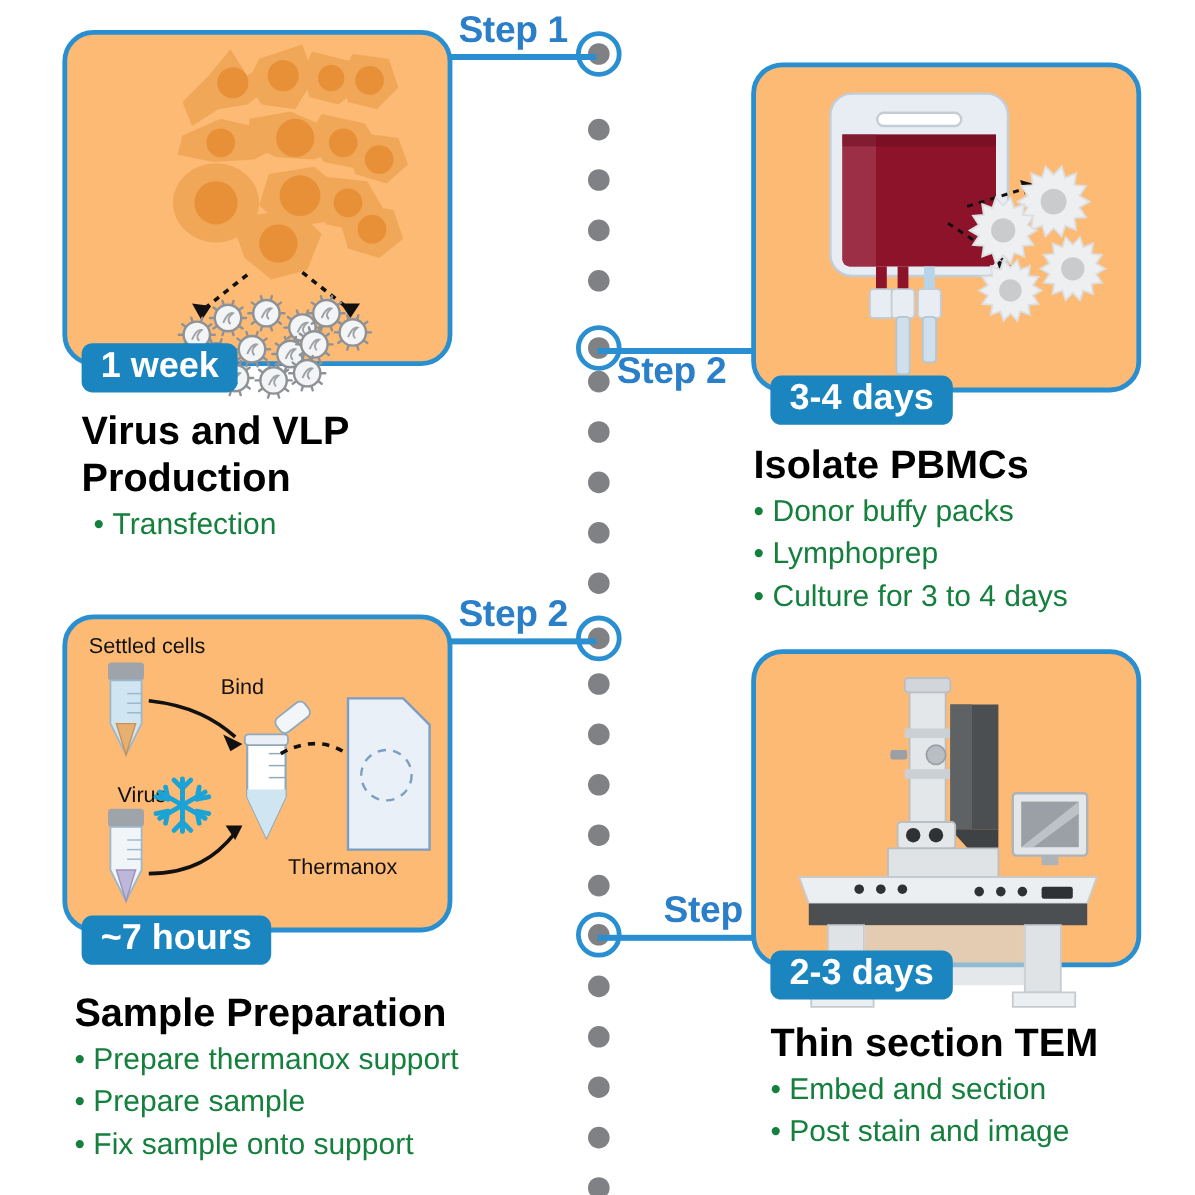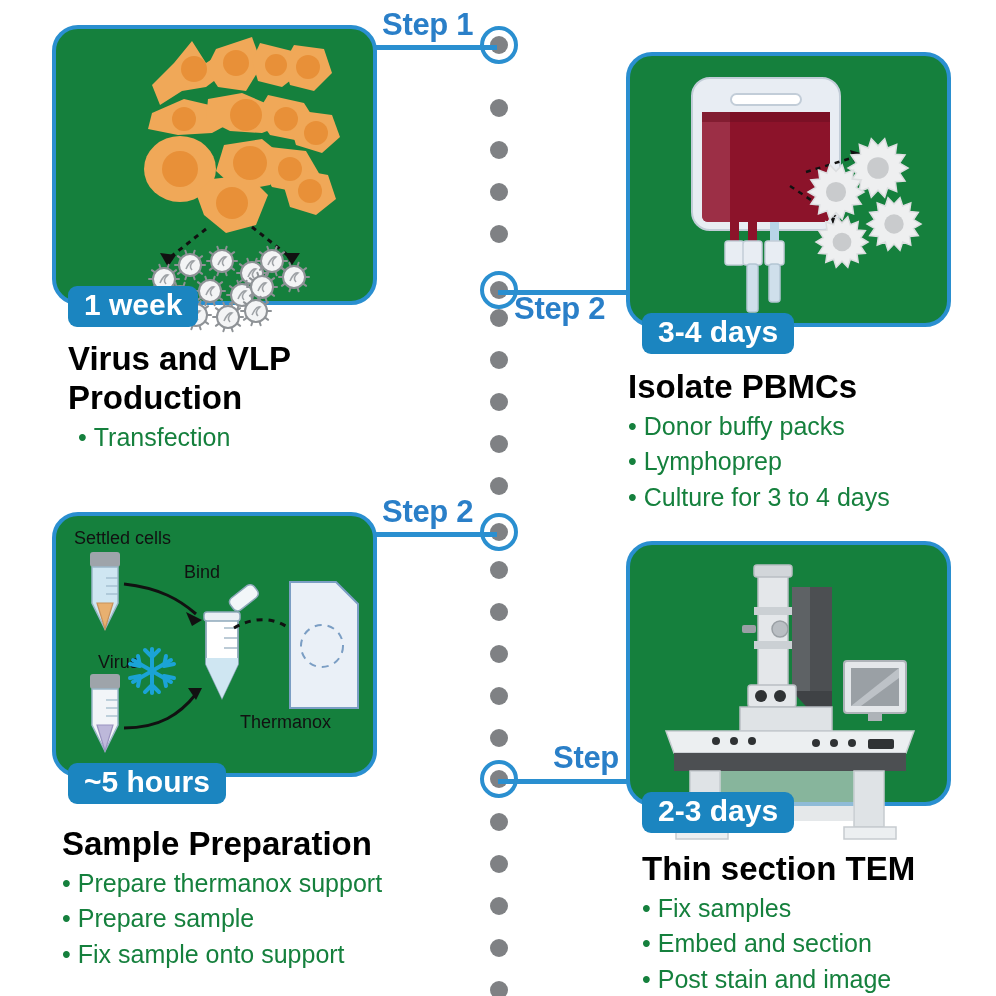--- a/index.html
+++ b/index.html
@@ -23,21 +23,21 @@
            background:#7f8184;}
 
   .connector{position:absolute;background:#2a8fd0;height:5px;}
 
   
   .step-label{position:absolute;color:#2a7fc8;font-weight:bold;font-size:31px;
               letter-spacing:-0.3px;white-space:nowrap;}
 
   
   .panel{position:absolute;border:4px solid #2a8fd0;border-radius:26px;
-         background:#15803d;box-sizing:border-box;}
+         background:#fdba74;box-sizing:border-box;}
   .badge{position:absolute;background:#1b85c0;color:#fff;font-weight:bold;
          font-size:30px;border-radius:9px;padding:3px 16px 6px 16px;
          white-space:nowrap;line-height:1.08;}
 
   
   .caption{position:absolute;}
   .cap-title{font-size:33px;font-weight:bold;color:#000;line-height:1.18;
              margin:0 0 2px 0;}
   .cap-list{list-style:none;margin:0;padding:0;}
   .cap-list li{font-size:25px;color:#15803d;line-height:1.42;white-space:nowrap;}
@@ -450,21 +450,21 @@
         <path d="M178 112 C 206 96 232 104 248 128"></path>
       </g>
       <path d="M252 136 L240 124 L254 122 Z" fill="#111"></path>
 
       <g>
         <path d="M234 66 h46 l22 22 v104 h-68 z" fill="#eaf0f7" stroke="#7b9ec4" stroke-width="2"></path>
         <circle cx="266" cy="130" r="21" fill="none" stroke="#7b9ec4" stroke-width="2" stroke-dasharray="7,6"></circle>
       </g>
     </svg>
   </div>
-  <div class="badge" style="left:68px;top:763px;">~5 hours</div>
+  <div class="badge" style="left:68px;top:763px;">~7 hours</div>
   <div class="caption" style="left:62px;top:825px;width:430px;">
     <div class="cap-title">Sample Preparation</div>
     <ul class="cap-list">
       <li>Prepare thermanox support</li>
       <li>Prepare sample</li>
       <li>Fix sample onto support</li>
     </ul>
   </div>
 
   <div class="panel" style="left:626px;top:541px;width:325px;height:265px;">
@@ -510,19 +510,18 @@
       <path d="M224 226 h30 v56 h-30 z" fill="#dfe3e6" stroke="#c6cbcf" stroke-width="1.5"></path>
       <path d="M90 226 h134 v50 h-134 z" fill="#d4d8dc" opacity="0.6"></path>
       <path d="M46 282 h52 v12 h-52 z" fill="#eceff1" stroke="#c6cbcf" stroke-width="1.5"></path>
       <path d="M214 282 h52 v12 h-52 z" fill="#eceff1" stroke="#c6cbcf" stroke-width="1.5"></path>
     </svg>
   </div>
   <div class="badge" style="left:642px;top:792px;">2-3 days</div>
   <div class="caption" style="left:642px;top:850px;width:350px;">
     <div class="cap-title">Thin section TEM</div>
     <ul class="cap-list">
-      <li>Fix samples</li>
       <li>Embed and section</li>
       <li>Post stain and image</li>
     </ul>
   </div>
 
 </div>
 
 </body></html>

